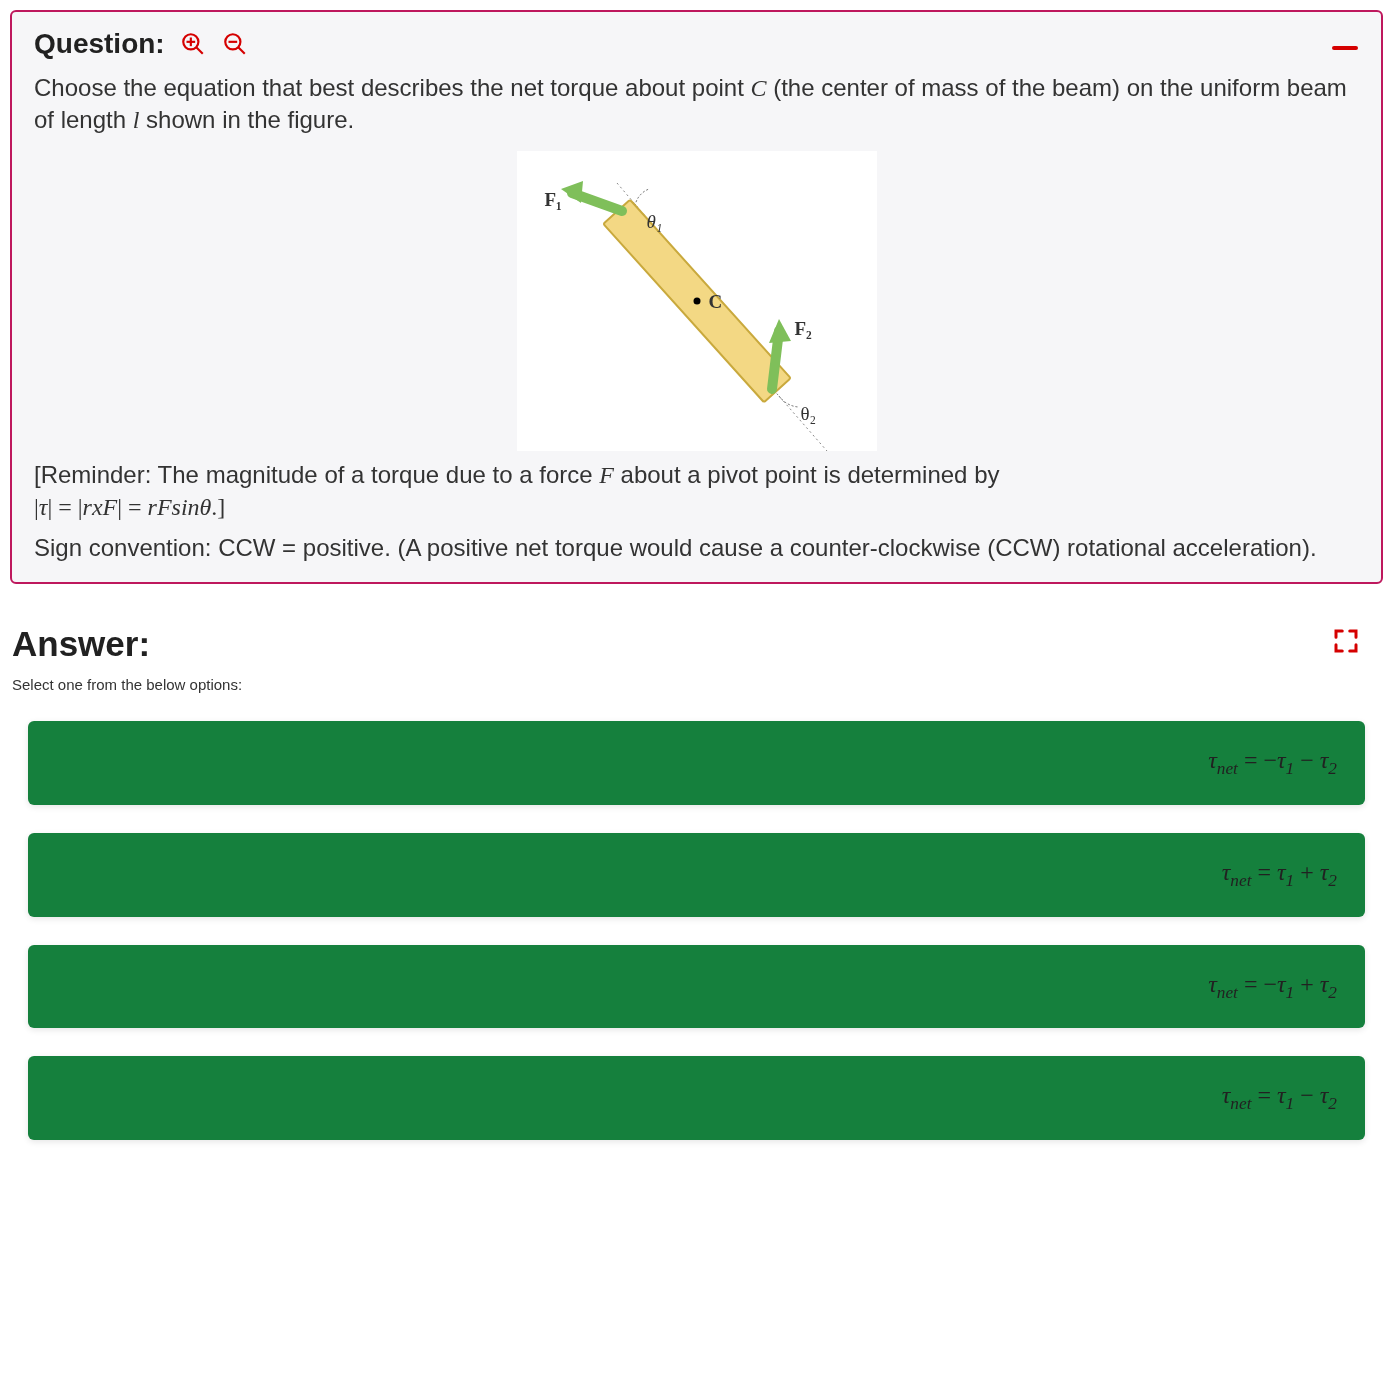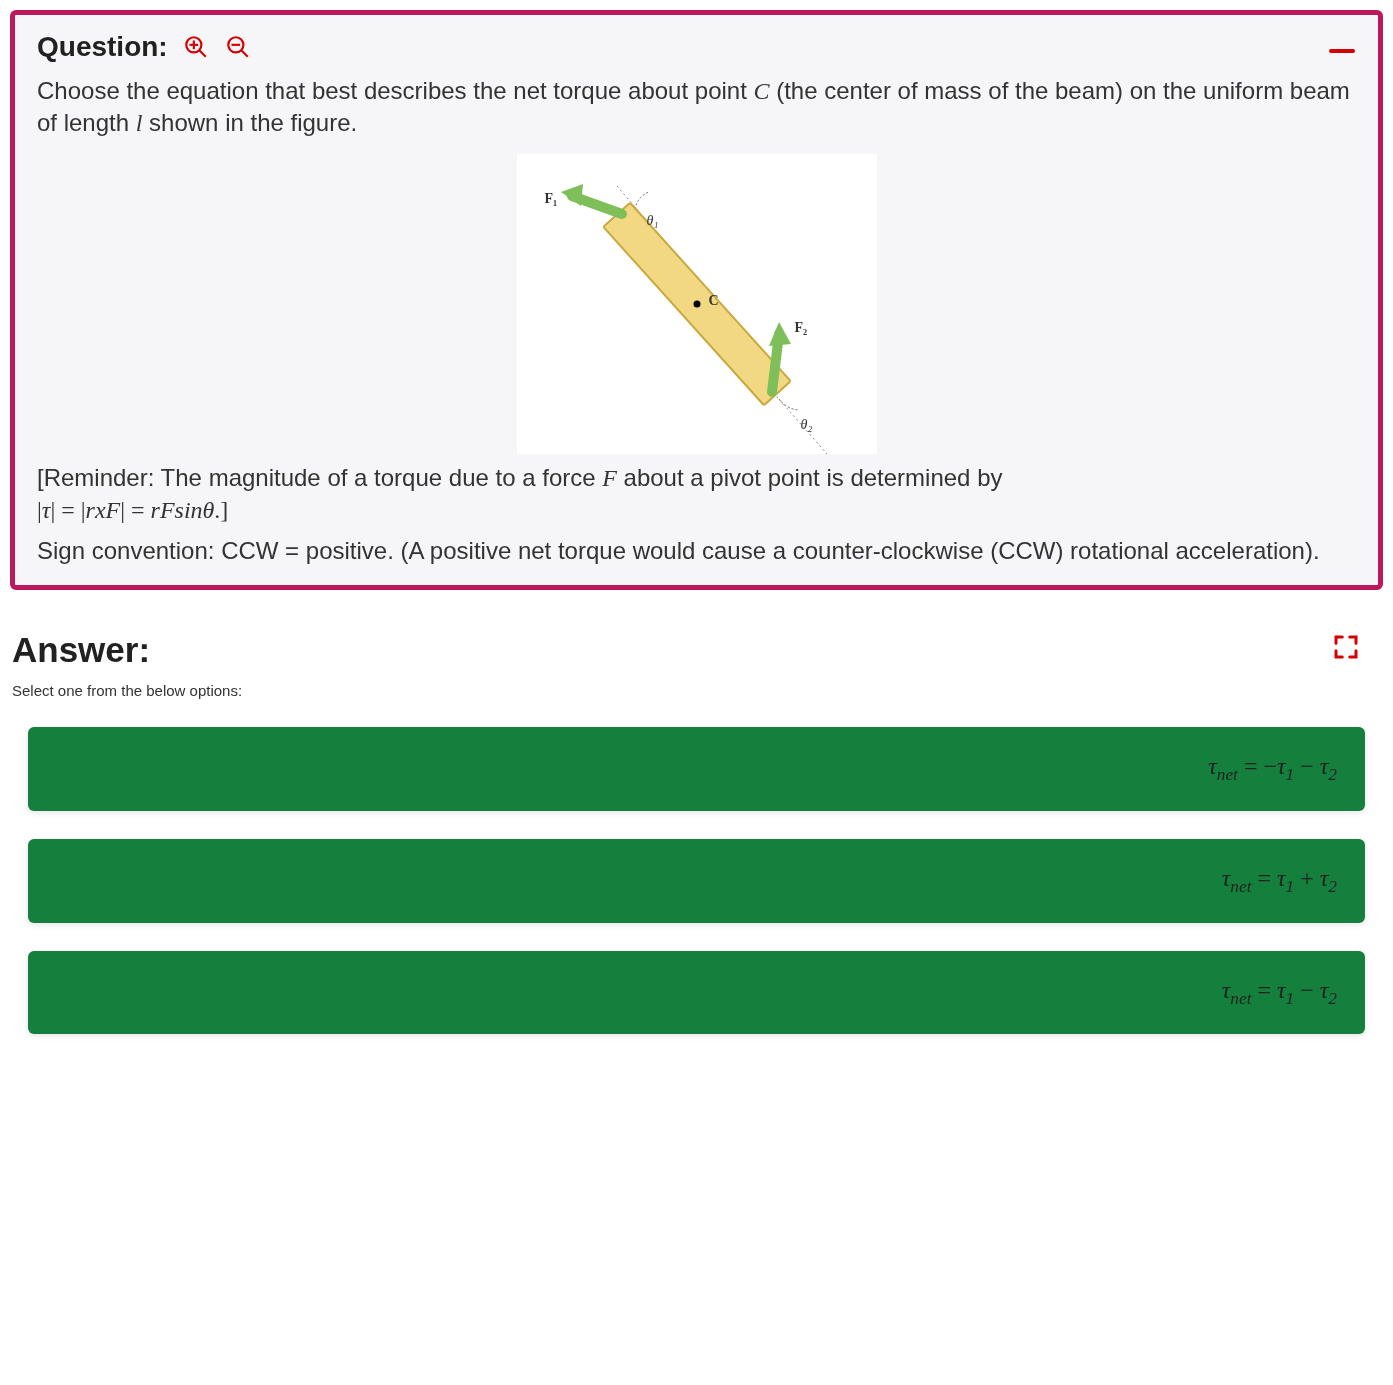--- a/index.html
+++ b/index.html
@@ -4,21 +4,21 @@
 <style>
   * { box-sizing: border-box; margin: 0; padding: 0; }
   body {
     font-family: "Segoe UI", Arial, sans-serif;
     background: #ffffff;
     width: 1393px;
     padding: 10px;
     color: #212121;
   }
   .question-card {
-    border: 5px solid #be185d;
+    border: 2px solid #be185d;
     border-radius: 6px;
     background: #f6f6f8;
     padding: 16px 22px 18px 22px;
     position: relative;
   }
   .q-head {
     display: flex;
     align-items: center;
     gap: 14px;
     margin-bottom: 12px;
@@ -86,21 +86,21 @@
     box-shadow: 0 2px 6px rgba(0,0,0,0.10);
     padding: 26px 28px;
     margin-bottom: 28px;
     font-family: "Times New Roman", serif;
     font-size: 24px;
     cursor: pointer;
     text-align: right;
   }
   .option .tau { font-style: italic; }
   .option sub { font-size: 0.72em; font-style: italic; }
-  .fig-label { position:absolute; font-family:"Times New Roman",serif; font-weight:700; font-size:14px; }
+  .fig-label { position:absolute; font-family:"Times New Roman",serif; font-weight:700; font-size:19px; }
 </style>
 </head>
 <body>
 
 <div class="question-card">
   <div class="q-head">
     <span class="q-title">Question:</span>
     <span class="zoom-btn">
       <svg viewBox="0 0 24 24" fill="none" stroke-width="2">
         <circle cx="10" cy="10" r="7"></circle>
@@ -143,21 +143,21 @@
           <line x1="105" y1="60" x2="55" y2="42" stroke="#7fbf5a" stroke-width="10" stroke-linecap="round"></line>
           <polygon points="44,38 66,30 64,52" fill="#7fbf5a"></polygon>
 
           <line x1="255" y1="238" x2="262" y2="180" stroke="#7fbf5a" stroke-width="10" stroke-linecap="round"></line>
           <polygon points="262,168 252,192 274,190" fill="#7fbf5a"></polygon>
         </svg>
         <span class="fig-label" style="left:28px; top:36px;">F₁</span>
         <span class="fig-label" style="left:130px; top:30px; font-weight:400; font-style:italic;margin-top:28px;">θ₁</span>
         <span class="fig-label" style="left:192px; top:138px;">C</span>
         <span class="fig-label" style="left:278px; top:165px;">F₂</span>
-        <span class="fig-label" style="left:284px; top:262px; font-weight:400; font-style:italic;">θ₂</span>
+        <span class="fig-label" style="left:284px; top:250px; font-weight:400; ">θ₂</span>
       </div>
     </div>
 
     <div style="margin-top:2px;">
       <span>[Reminder: The magnitude of a torque due to a force </span><span class="math-it">F</span><span> about a pivot point is determined by </span><br>
       <span style="font-family:'Times New Roman',serif;">|<span class="math-it">τ</span>| = |<span class="math-it">rxF</span>| = <span class="math-it">rFsinθ</span>.]</span>
     </div>
     <div style="margin-top:8px;">Sign convention: CCW = positive. (A positive net torque would cause a counter-clockwise (CCW) rotational acceleration).</div>
   </div>
 </div>
@@ -176,15 +176,18 @@
 <div class="answer-sub">Select one from the below options:</div>
 
 <div class="options">
   <div class="option">
     <span class="tau">τ</span><sub>net</sub><span> = −</span><span class="tau">τ</span><sub>1</sub><span> − </span><span class="tau">τ</span><sub>2</sub>
   </div>
   <div class="option">
     <span class="tau">τ</span><sub>net</sub><span> = </span><span class="tau">τ</span><sub>1</sub><span> + </span><span class="tau">τ</span><sub>2</sub>
   </div>
   <div class="option">
+    <span class="tau">τ</span><sub>net</sub><span> = −</span><span class="tau">τ</span><sub>1</sub><span> + </span><span class="tau">τ</span><sub>2</sub>
+  </div>
+  <div class="option">
     <span class="tau">τ</span><sub>net</sub><span> = </span><span class="tau">τ</span><sub>1</sub><span> − </span><span class="tau">τ</span><sub>2</sub>
   </div>
 </div>
 
 </body></html>

